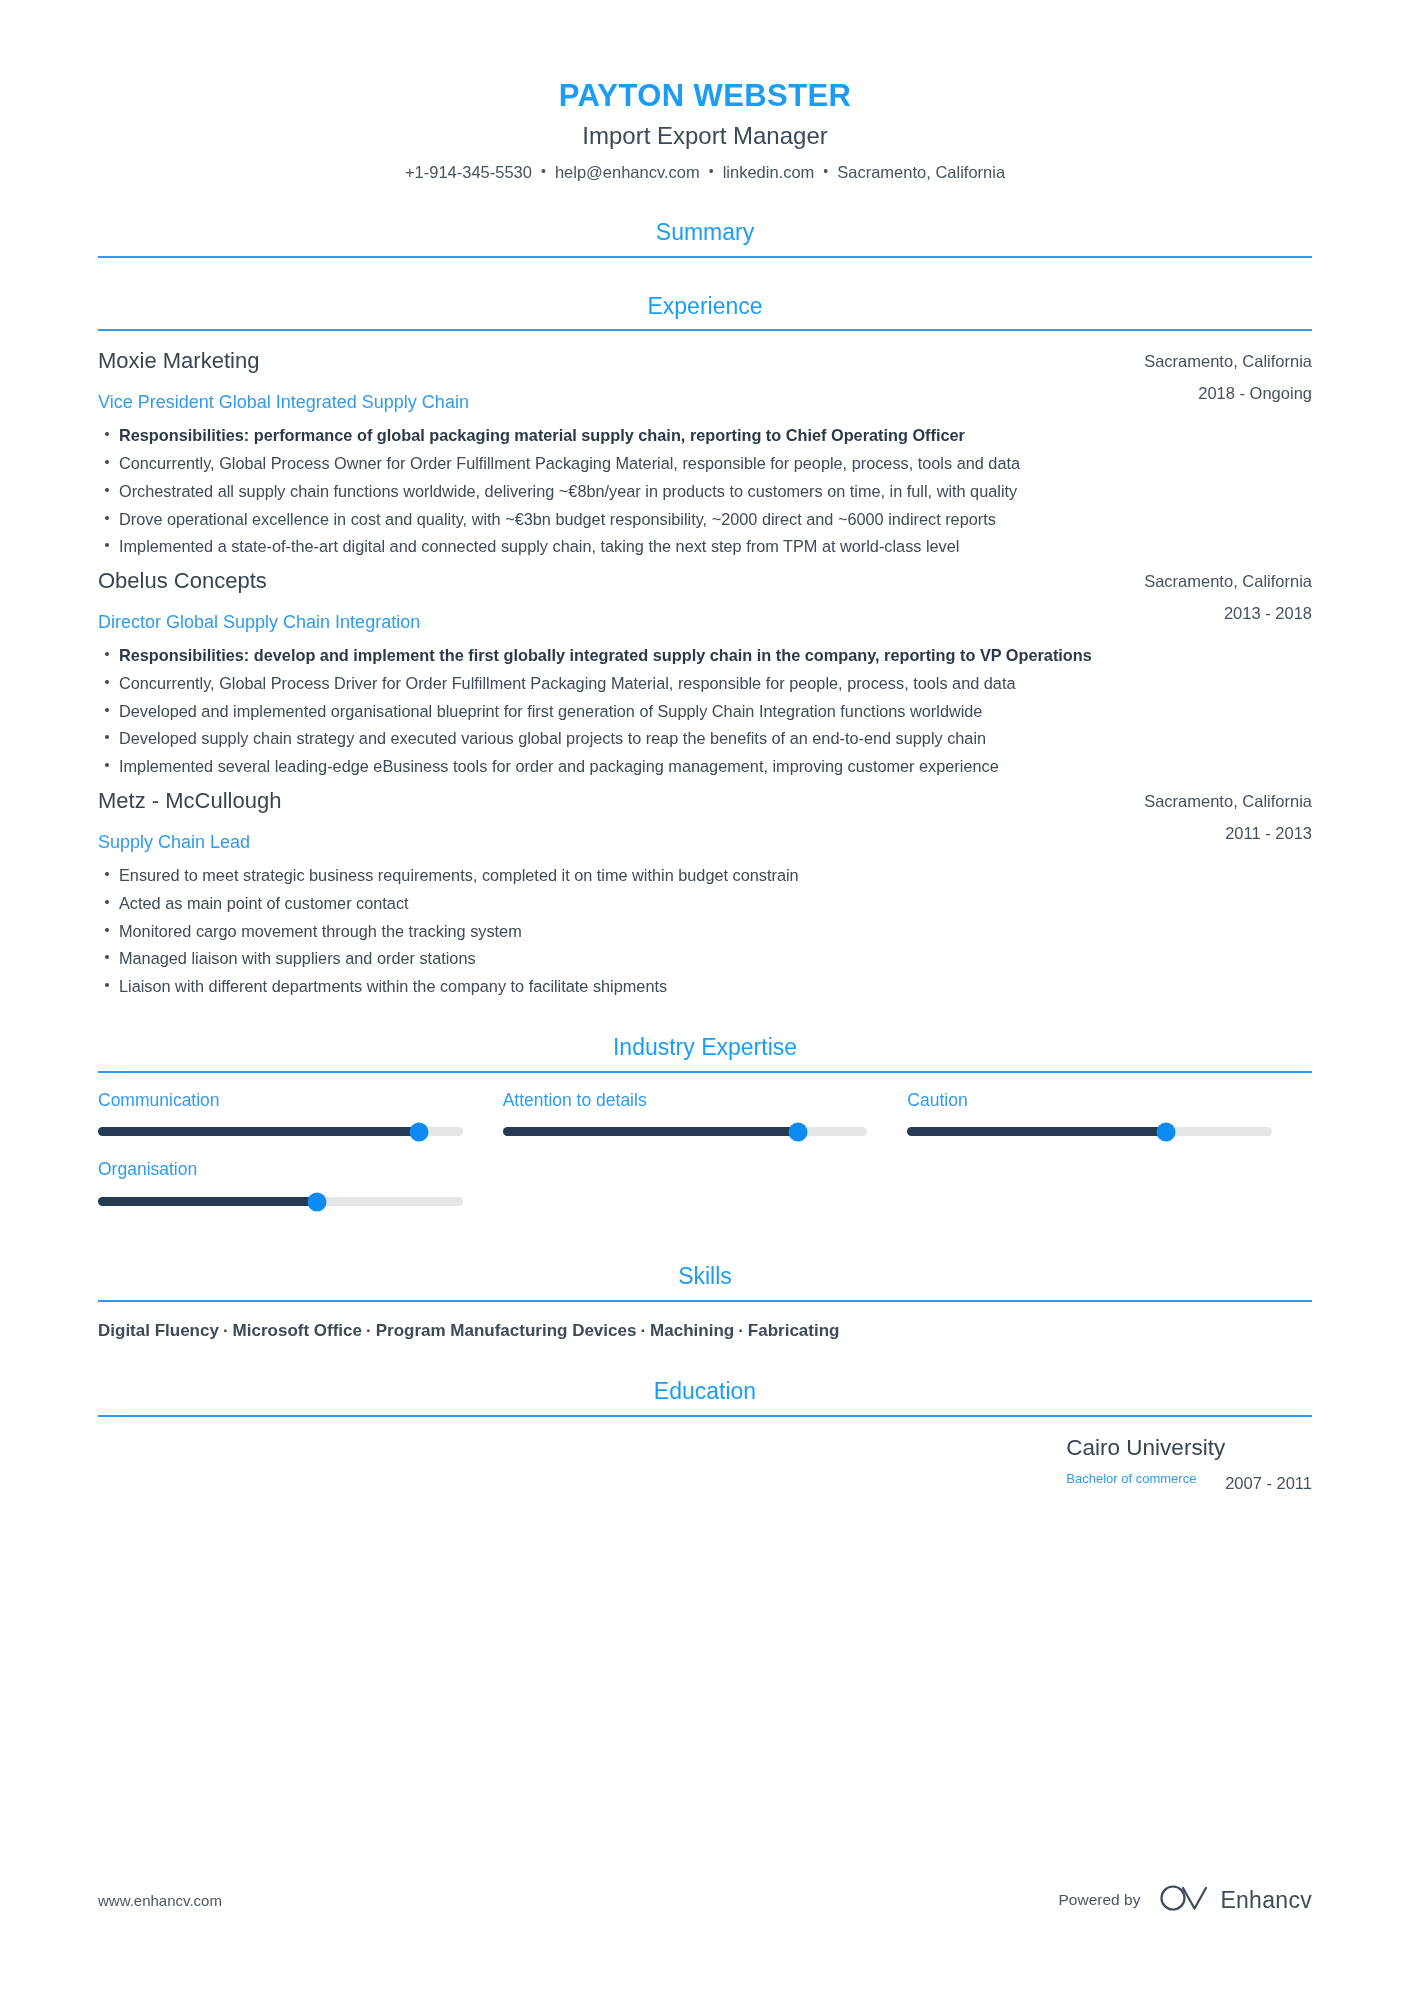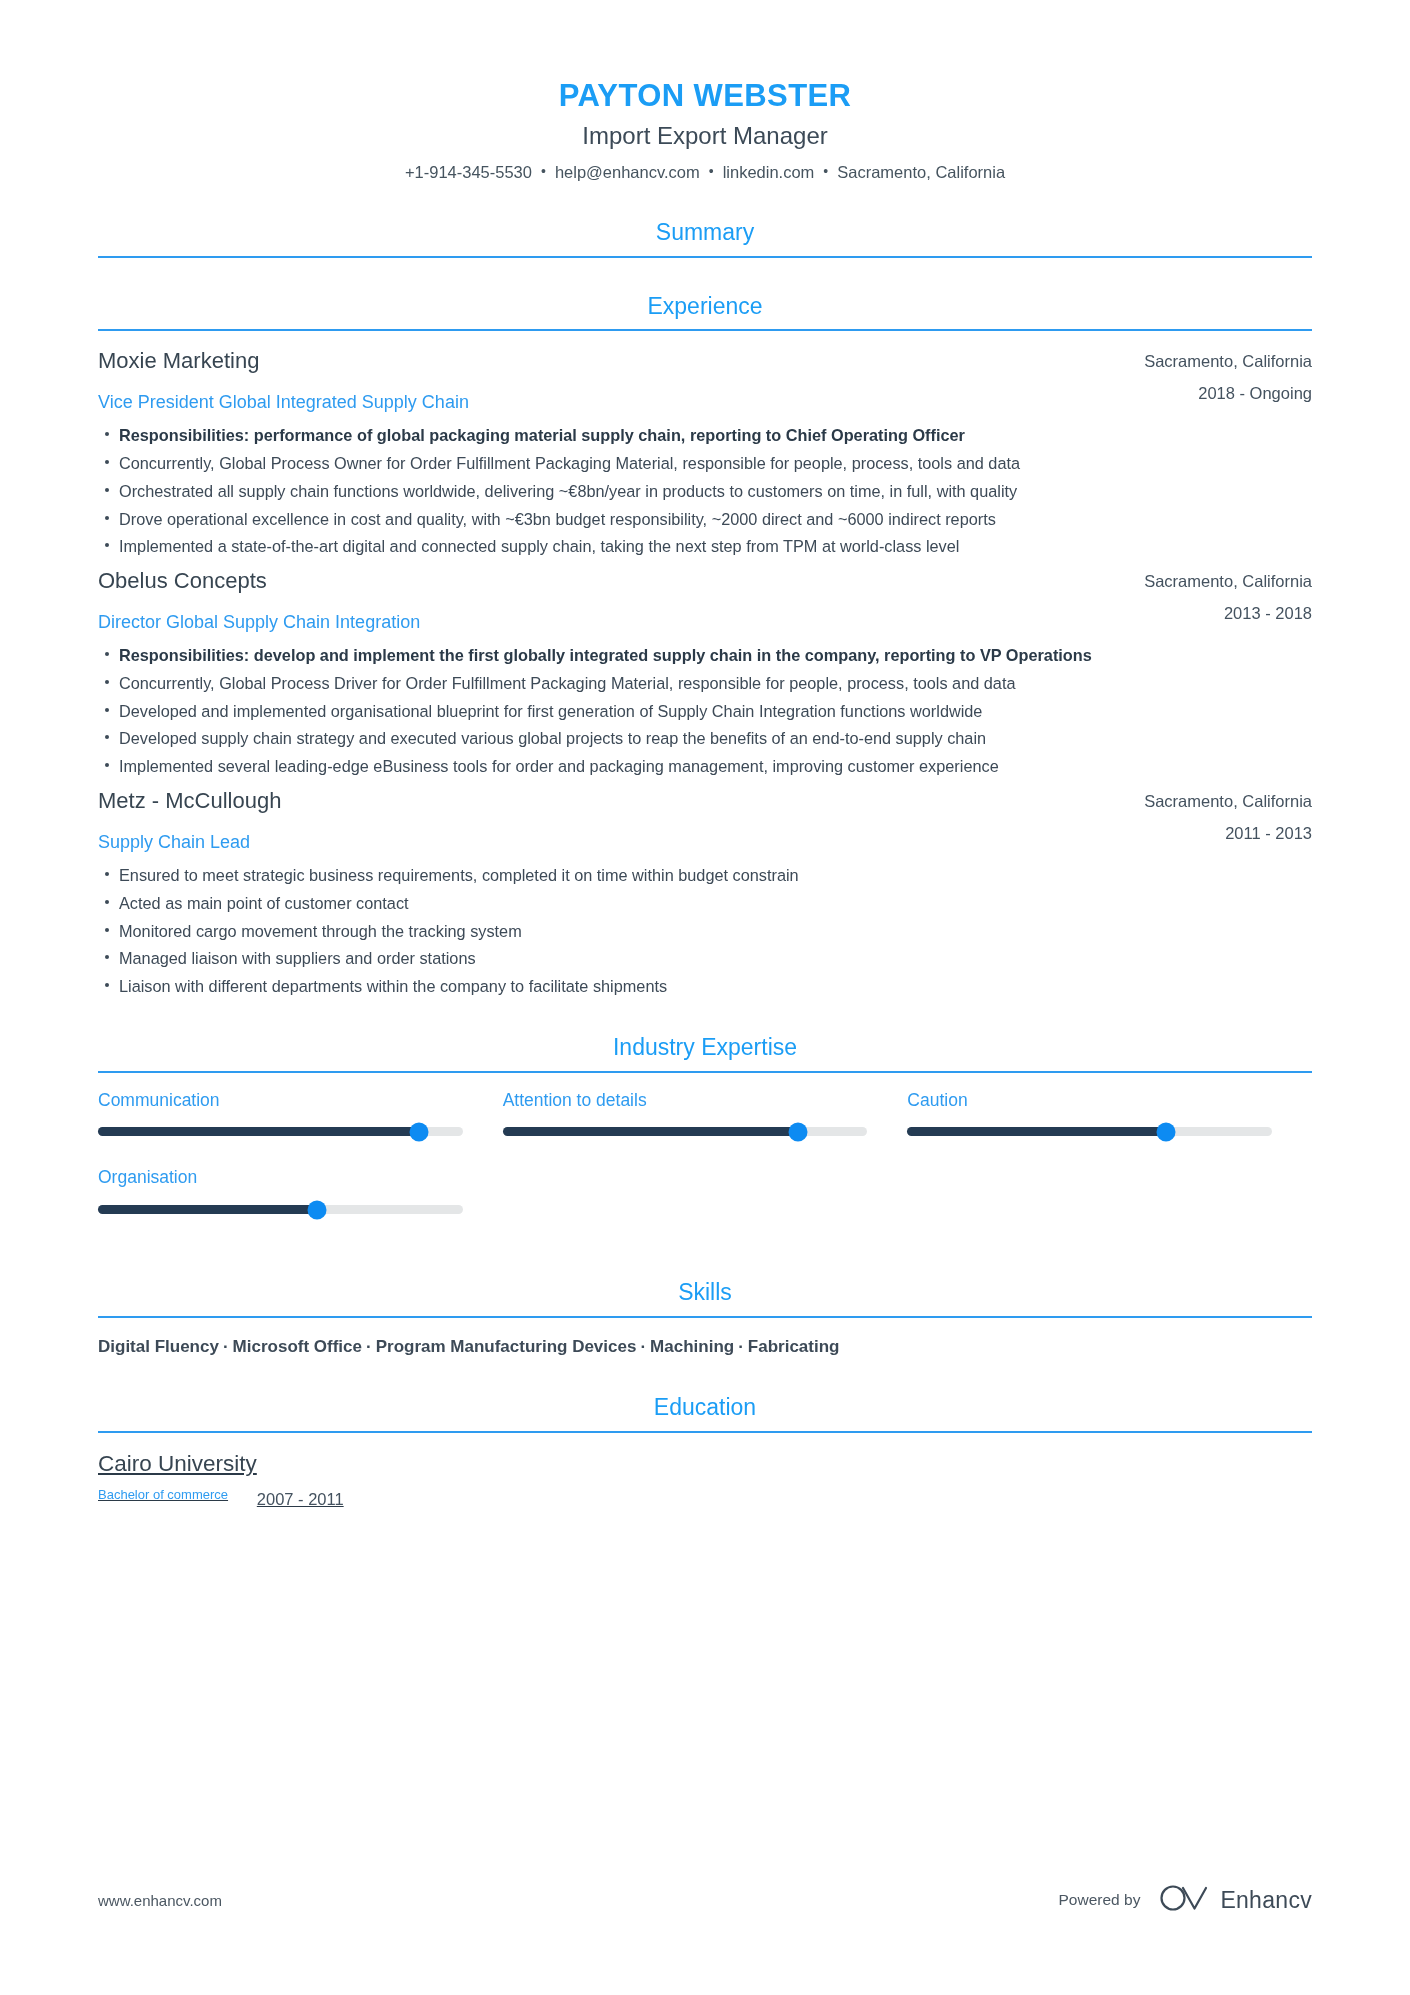--- a/index.html
+++ b/index.html
@@ -154,21 +154,21 @@
 
   
   .sliders {
     display: flex;
     flex-wrap: wrap;
   }
   .slider-cell {
     width: 33.333%;
     box-sizing: border-box;
     padding-right: 40px;
-    margin-bottom: 30px;
+    margin-bottom: 22px;
   }
   .slider-label {
     font-size: 17.5px;
     color: #2e9bf0;
     line-height: 1.3;
     margin-bottom: 16px;
   }
   .slider-track {
     position: relative;
     height: 9px;
@@ -198,23 +198,22 @@
     font-size: 17px;
     line-height: 1.5;
     color: #3d4a57;
     font-weight: bold;
   }
   .skill-sep { padding: 0 4px; color: #3d4a57; }
 
   
   .edu-row {
     display: flex;
-    justify-content: flex-start;
+    justify-content: flex-end;
     align-items: flex-start;
-    text-decoration: underline;
   }
   .edu-school {
     font-size: 22.5px;
     color: #374551;
     line-height: 1.3;
   }
   .edu-degree {
     font-size: 13px;
     color: #2e9bf0;
     line-height: 1.3;

